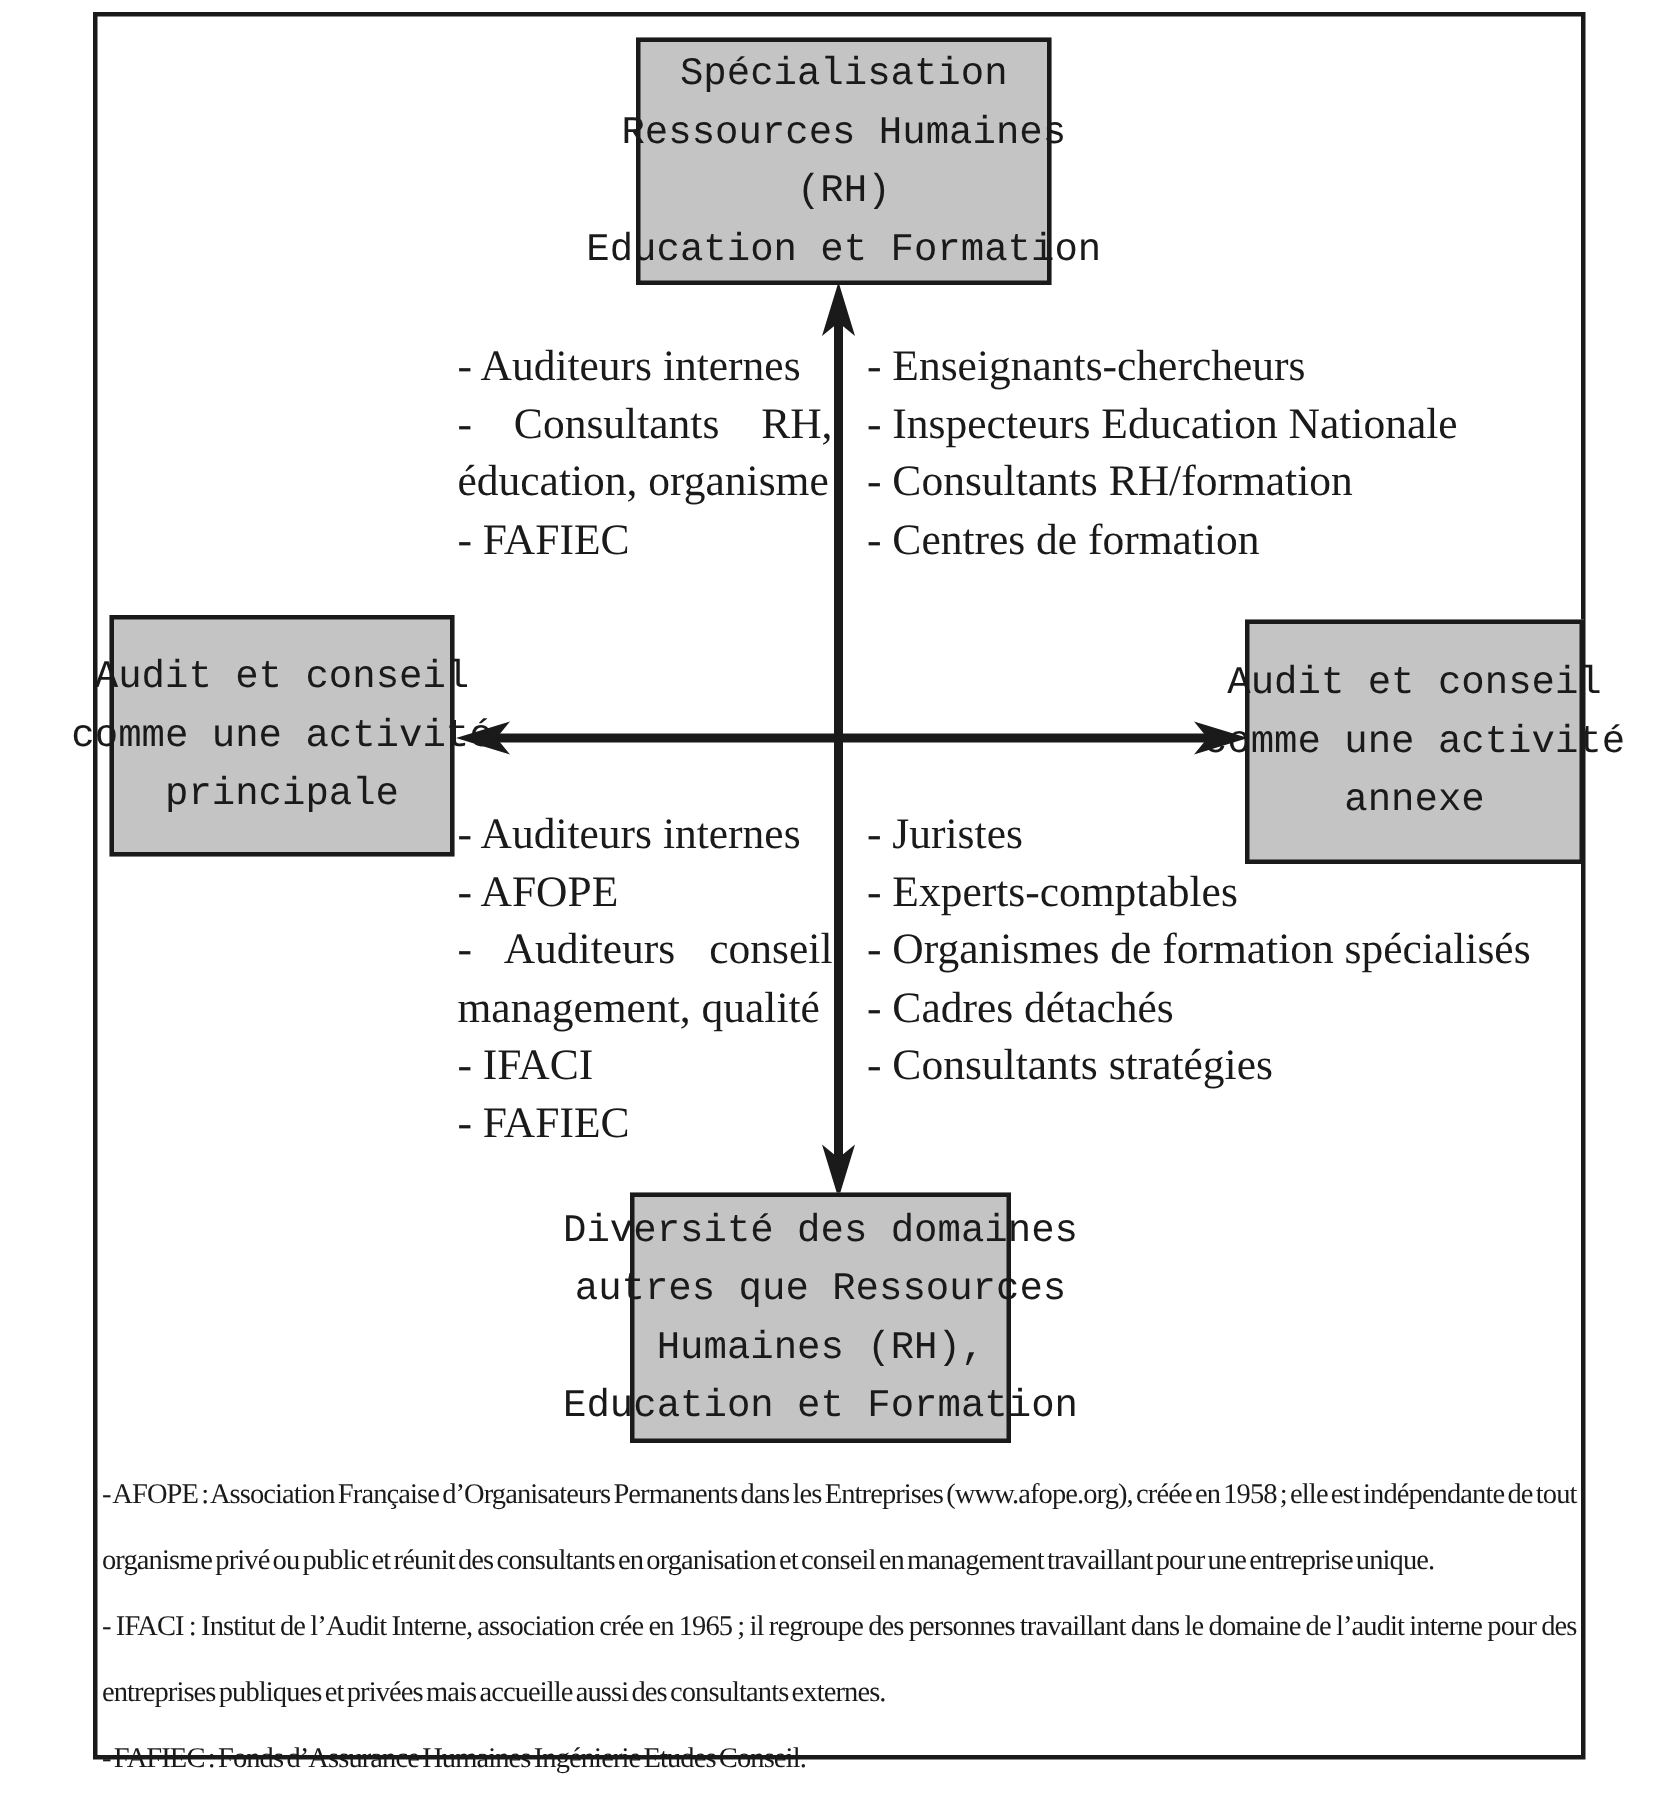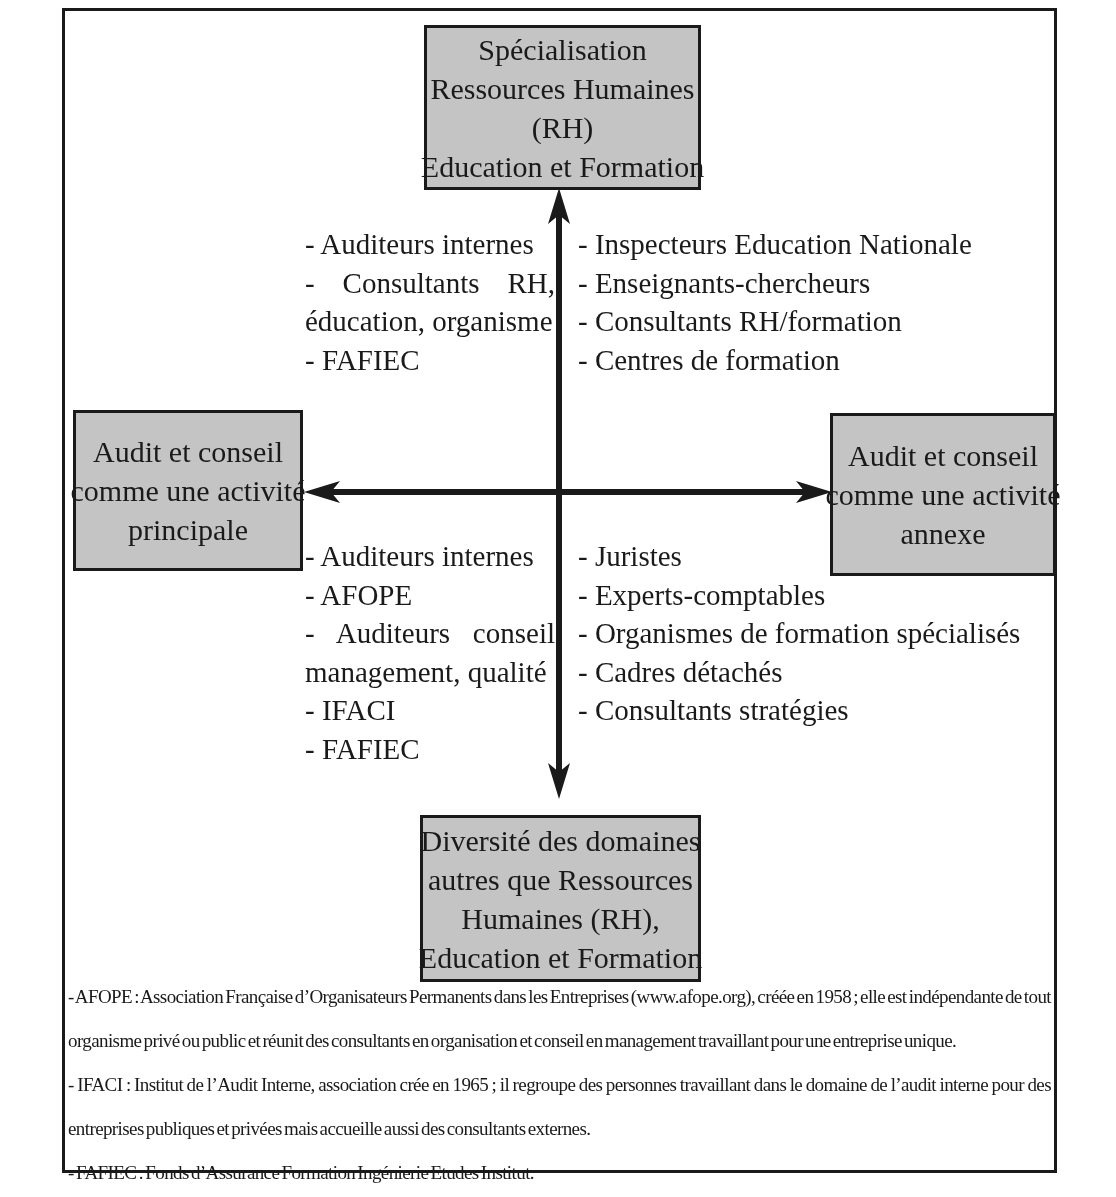--- a/index.html
+++ b/index.html
@@ -35,28 +35,29 @@
   .qbox {
     position: absolute;
     background: var(--boxfill, #c4c4c4);
     border: 3px solid var(--ink, #1a1a1a);
     box-sizing: border-box;
     display: flex;
     flex-direction: column;
     align-items: center;
     justify-content: center;
     text-align: center;
-    font-size: 30px;
+    font-size: 26px;
     line-height: 39px;
+    font-family: Liberation Mono, monospace;
   }
   .qbox span { display: block; white-space: nowrap; }
   .box-top    { left: 359px; top: 14px;  width: 277px; height: 165px; }
   .box-left   { left: 8px;   top: 399px; width: 230px; height: 161px; }
   .box-right  { left: 765px; top: 402px; width: 226px; height: 163px; }
-  .box-bottom { left: 355px; top: 804px; width: 281px; height: 167px; }
+  .box-bottom { left: 355px; top: 784px; width: 254px; height: 167px; }
 
   .qlist {
     position: absolute;
     margin: 0;
     padding: 0;
     list-style: none;
     font-size: 29px;
     line-height: 38.5px;
   }
   .qlist li { margin: 0; }
@@ -127,22 +128,22 @@
       <span>Education et Formation</span>
     </div>
 
     <ul class="qlist list-tl">
       <li>- Auditeurs internes</li>
       <li>- Consultants RH, éducation, organisme</li>
       <li>- FAFIEC</li>
     </ul>
 
     <ul class="qlist list-tr">
+      <li>- Enseignants-chercheurs</li>
       <li>- Inspecteurs Education Nationale</li>
-      <li>- Enseignants-chercheurs</li>
       <li>- Consultants RH/formation</li>
       <li>- Centres de formation</li>
     </ul>
 
     <ul class="qlist list-bl">
       <li>- Auditeurs internes</li>
       <li>- AFOPE</li>
       <li>- Auditeurs conseil management, qualité</li>
       <li>- IFACI</li>
       <li>- FAFIEC</li>
@@ -152,17 +153,17 @@
       <li>- Juristes</li>
       <li>- Experts-comptables</li>
       <li>- Organismes de formation spécialisés</li>
       <li>- Cadres détachés</li>
       <li>- Consultants stratégies</li>
     </ul>
 
     <div class="footnotes">
       <p>- AFOPE : Association Française d’Organisateurs Permanents dans les Entreprises (www.afope.org), créée en 1958 ; elle est indépendante de tout organisme privé ou public et réunit des consultants en organisation et conseil en management travaillant pour une entreprise unique.</p>
       <p>- IFACI : Institut de l’Audit Interne, association crée en 1965 ; il regroupe des personnes travaillant dans le domaine de l’audit interne pour des entreprises publiques et privées mais accueille aussi des consultants externes.</p>
-      <p>- FAFIEC : Fonds d’Assurance Formation Ingénierie Etudes Institut.</p>
+      <p>- FAFIEC : Fonds d’Assurance Humaines Ingénierie Etudes Conseil.</p>
     </div>
 
   </div>
 </div>
 
 </body></html>

